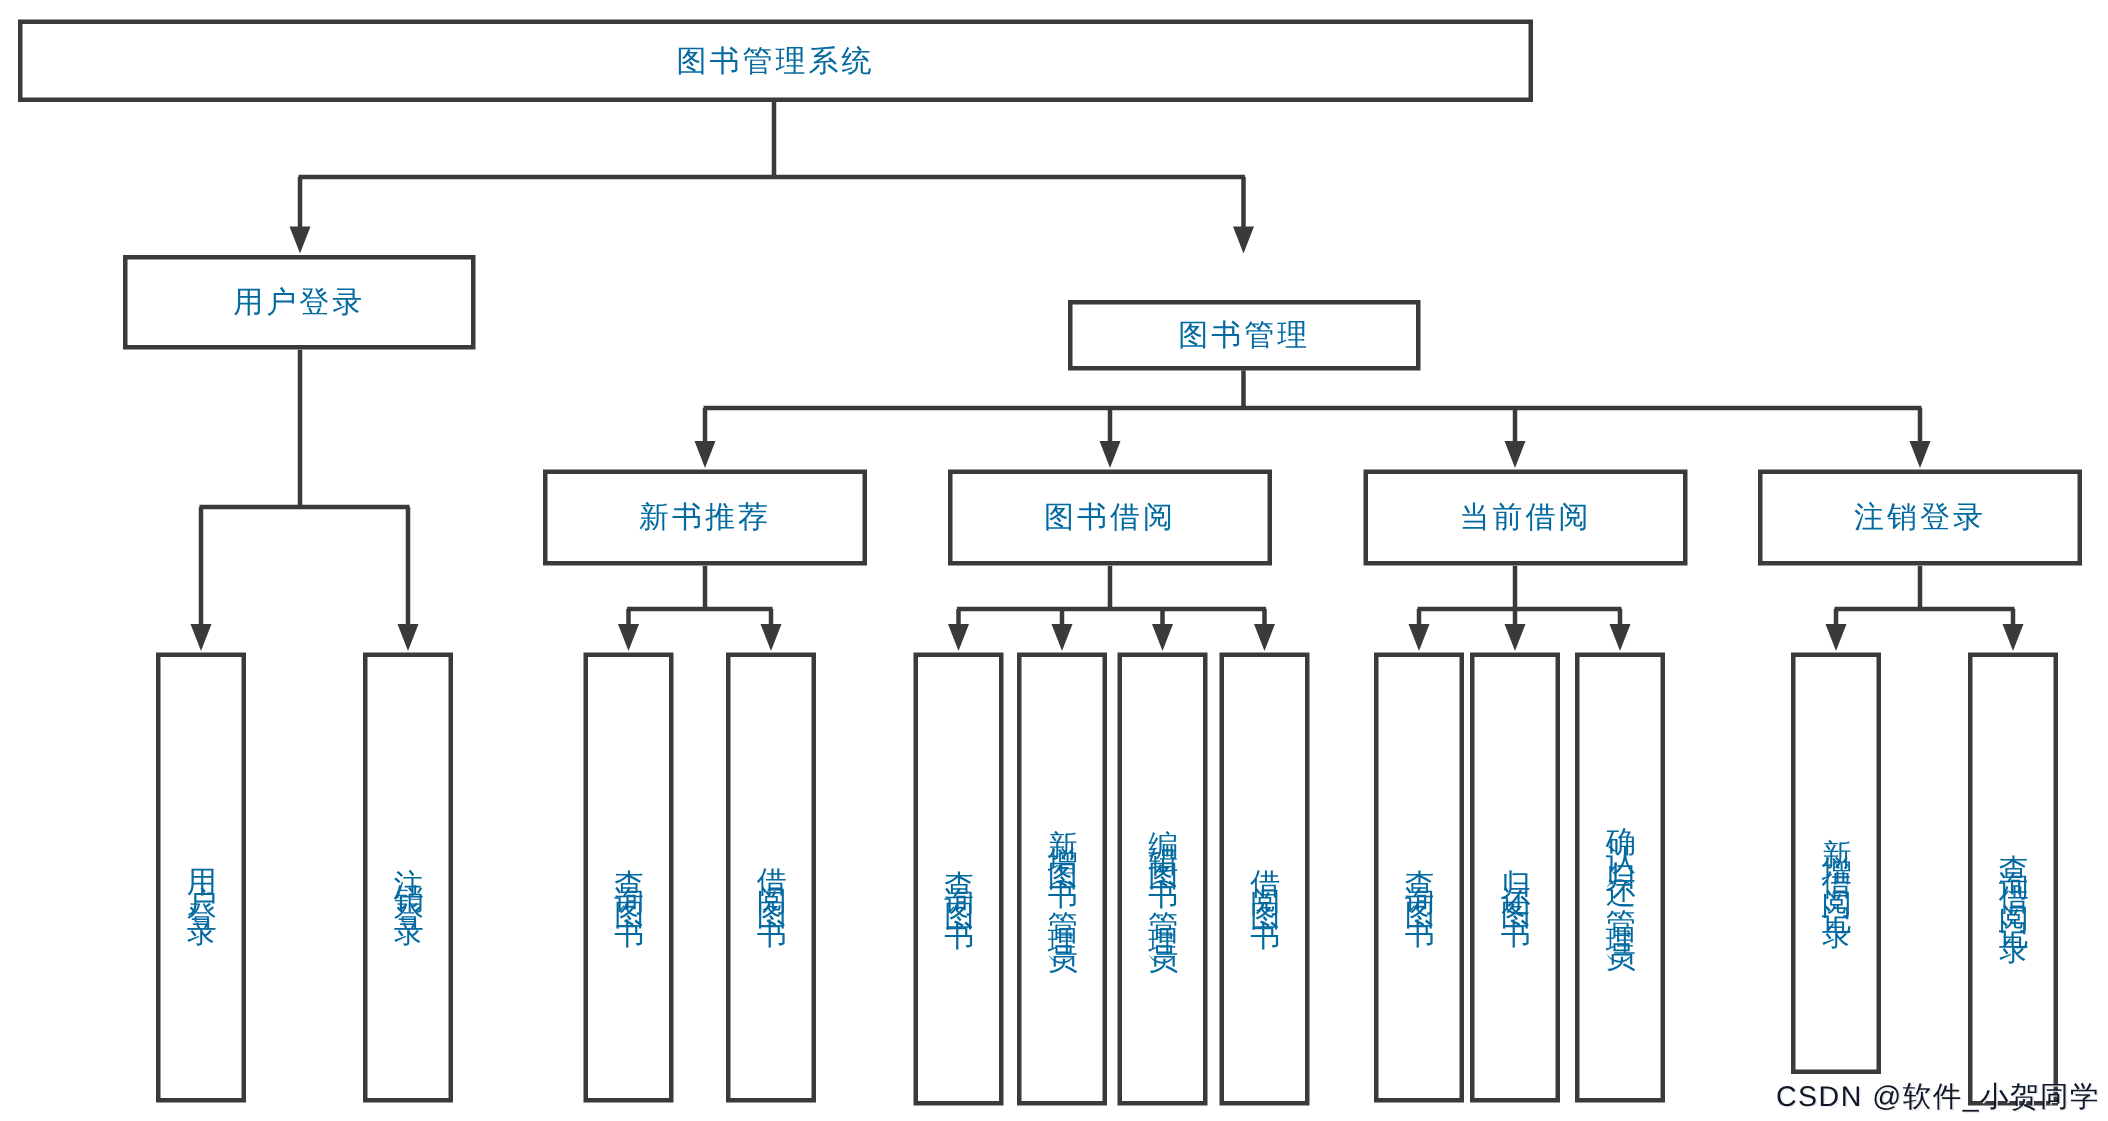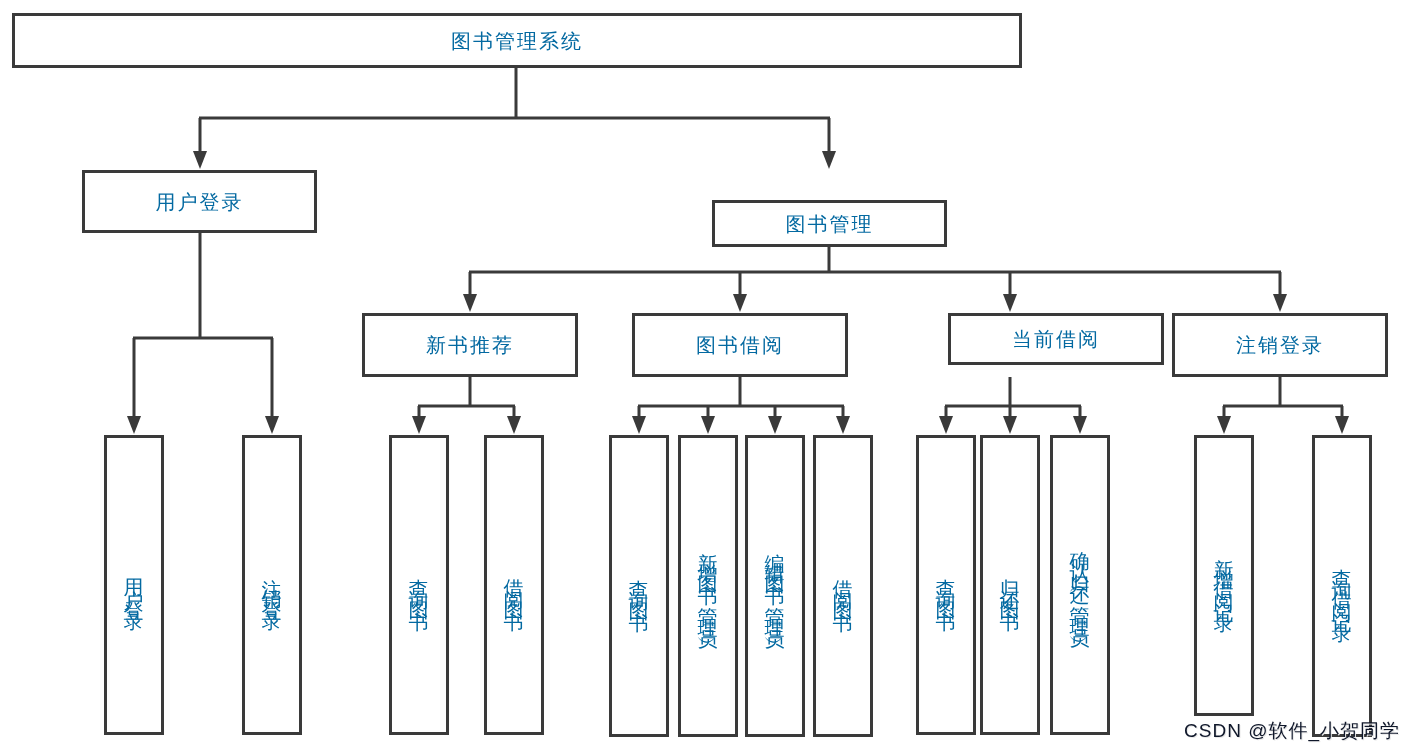--- a/index.html
+++ b/index.html
@@ -79,21 +79,21 @@
   <div class="node hbox" style="left:712px; top:170px; width:235px; height:47px;margin-top:30px;">
     <span>图书管理</span>
   </div>
 
   <div class="node hbox" style="left:362px; top:313px; width:216px; height:64px;">
     <span>新书推荐</span>
   </div>
   <div class="node hbox" style="left:632px; top:313px; width:216px; height:64px;">
     <span>图书借阅</span>
   </div>
-  <div class="node hbox" style="left:948px; top:313px; width:216px; height:52px;">
+  <div class="node hbox" style="left:909px; top:313px; width:216px; height:64px;">
     <span>当前借阅</span>
   </div>
   <div class="node hbox" style="left:1172px; top:313px; width:216px; height:64px;">
     <span>注销登录</span>
   </div>
 
   <div class="node leaf" style="left:104px; top:435px; width:60px; height:300px;">
     <span>用户登录</span>
   </div>
   <div class="node leaf" style="left:242px; top:435px; width:60px; height:300px;">

